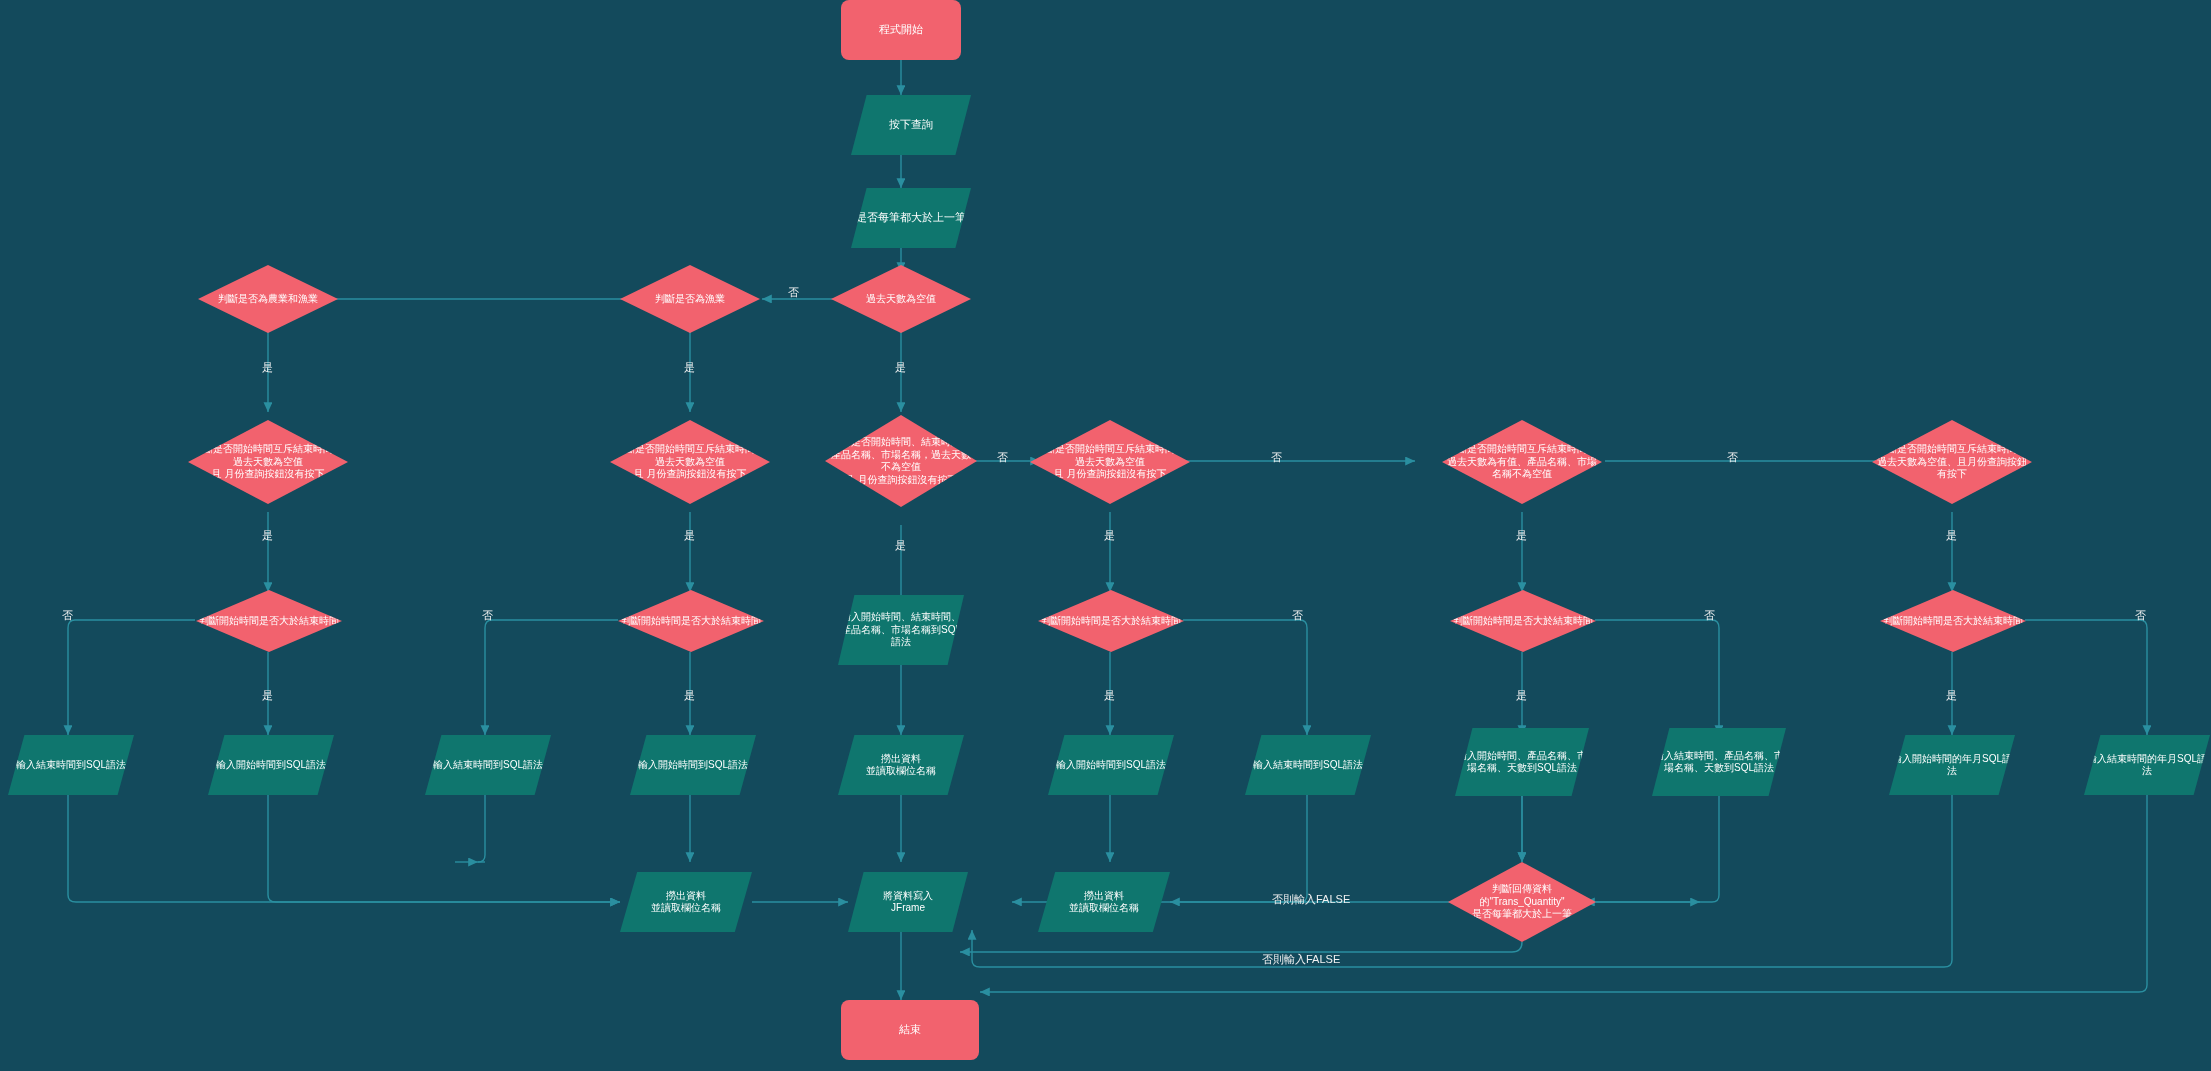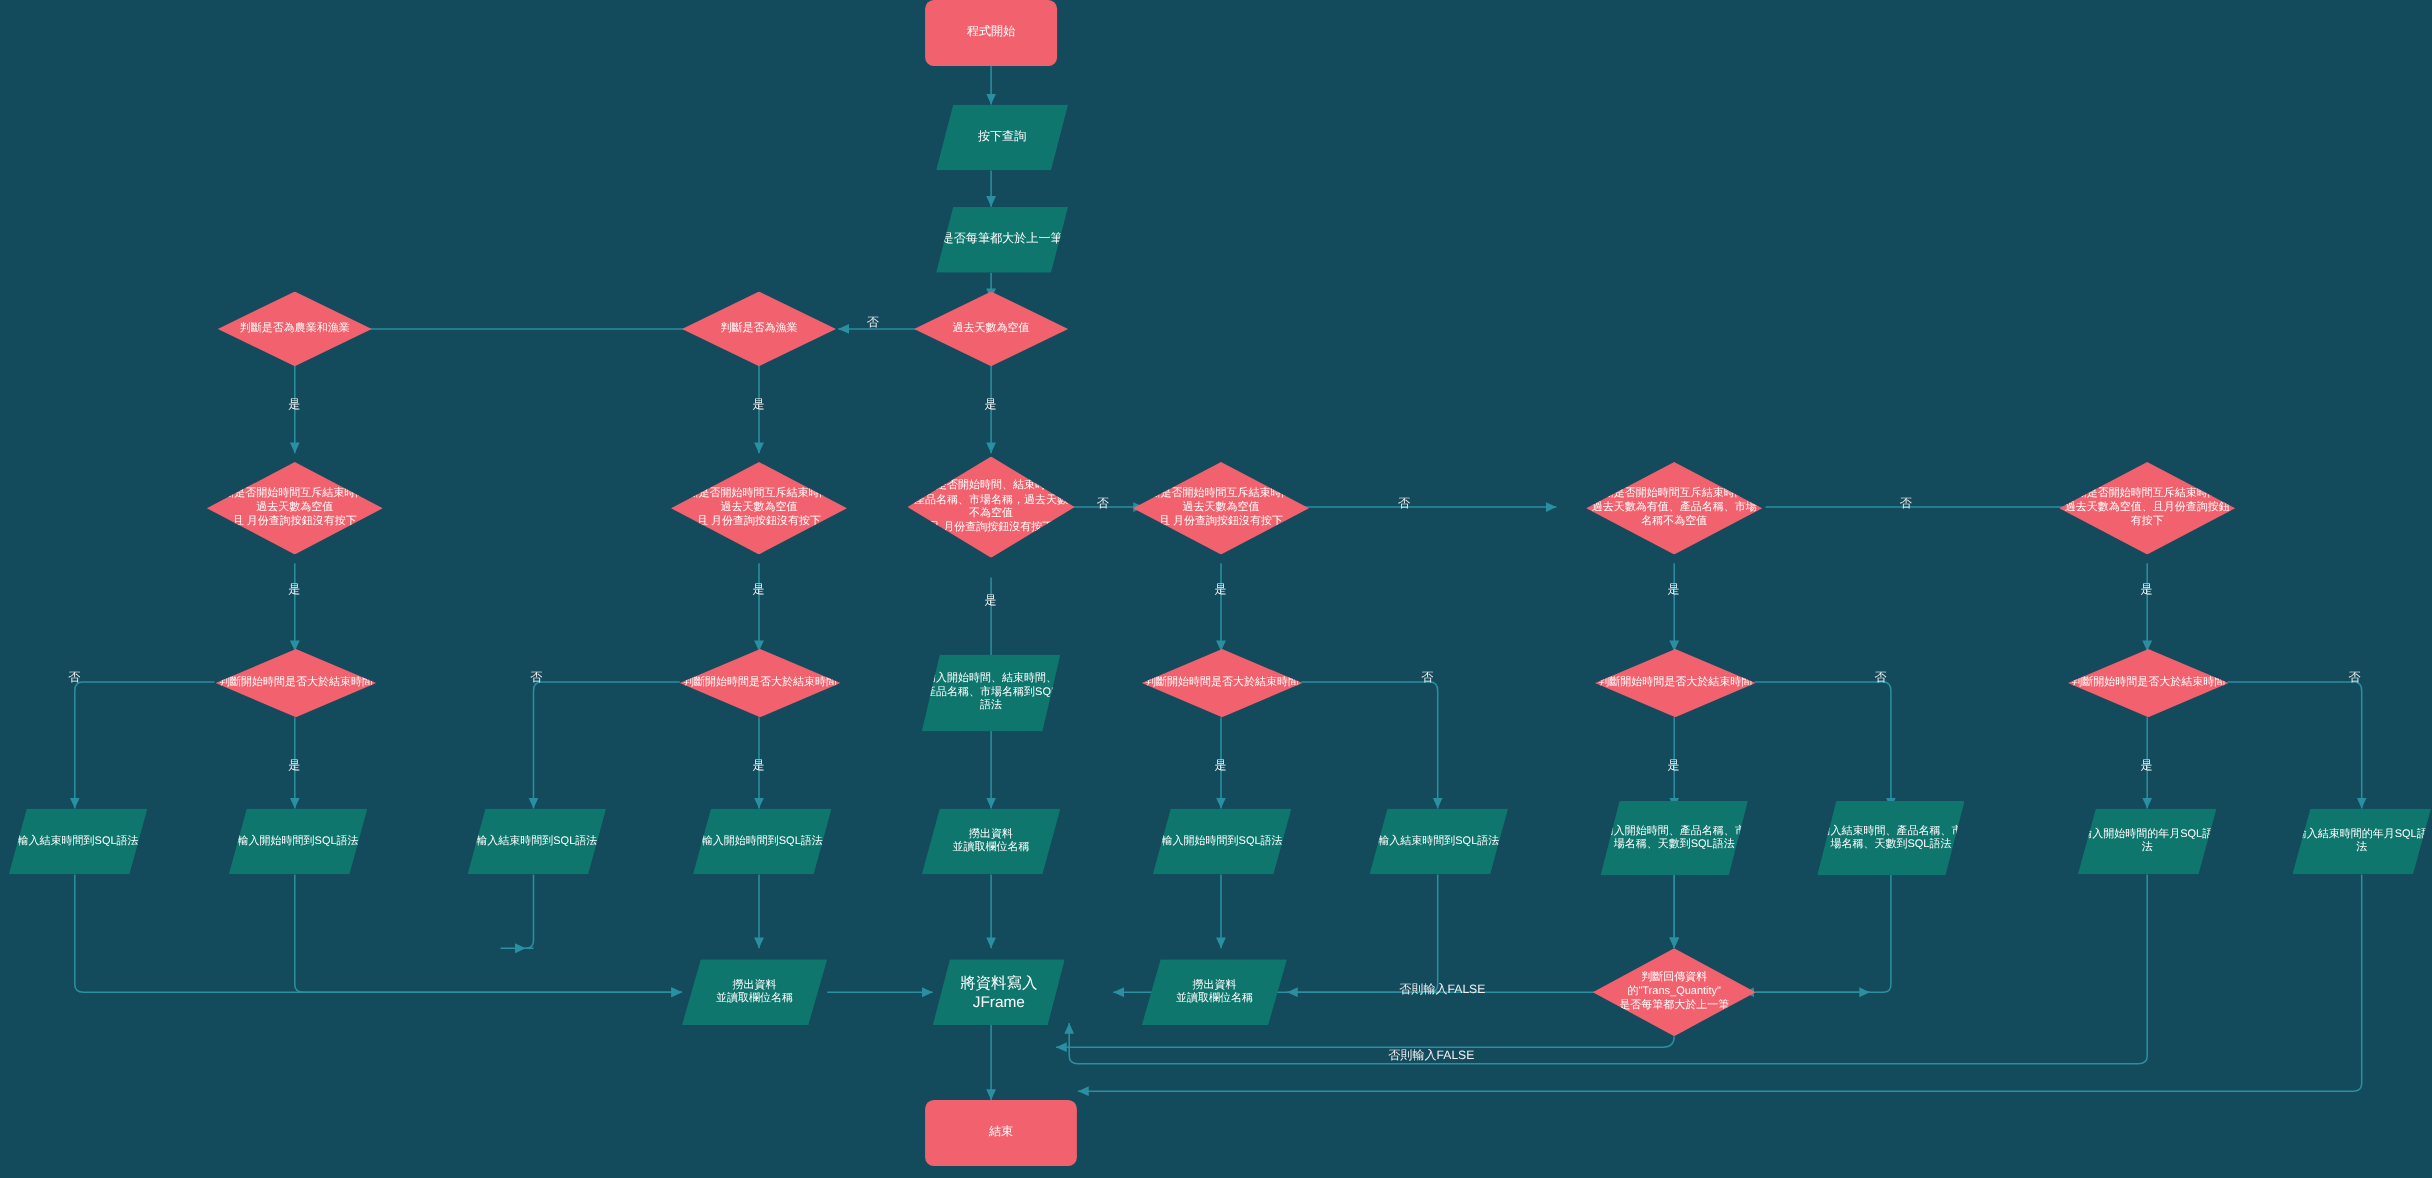--- a/index.html
+++ b/index.html
@@ -238,21 +238,21 @@
 
   <div class="node shape-io" style="left:2084px;top:735px;width:126px;height:60px;font-size:10px;">
     <span class="nodetext">輸入結束時間的年月SQL語法</span>
   </div>
 
   <div class="node shape-io" style="left:620px;top:872px;width:132px;height:60px;font-size:10px;">
     <span class="nodetext">撈出資料
 並讀取欄位名稱</span>
   </div>
 
-  <div class="node shape-io" style="left:848px;top:872px;width:120px;height:60px;font-size:14px;">
+  <div class="node shape-io" style="left:848px;top:872px;width:120px;height:60px;font-size:10px;">
     <span class="nodetext">將資料寫入
 JFrame</span>
   </div>
 
   <div class="node shape-io" style="left:1038px;top:872px;width:132px;height:60px;font-size:10px;">
     <span class="nodetext">撈出資料
 並讀取欄位名稱</span>
   </div>
 
   <div class="node shape-dec" style="left:1448px;top:862px;width:148px;height:80px;font-size:10px;padding:0 2px;">

